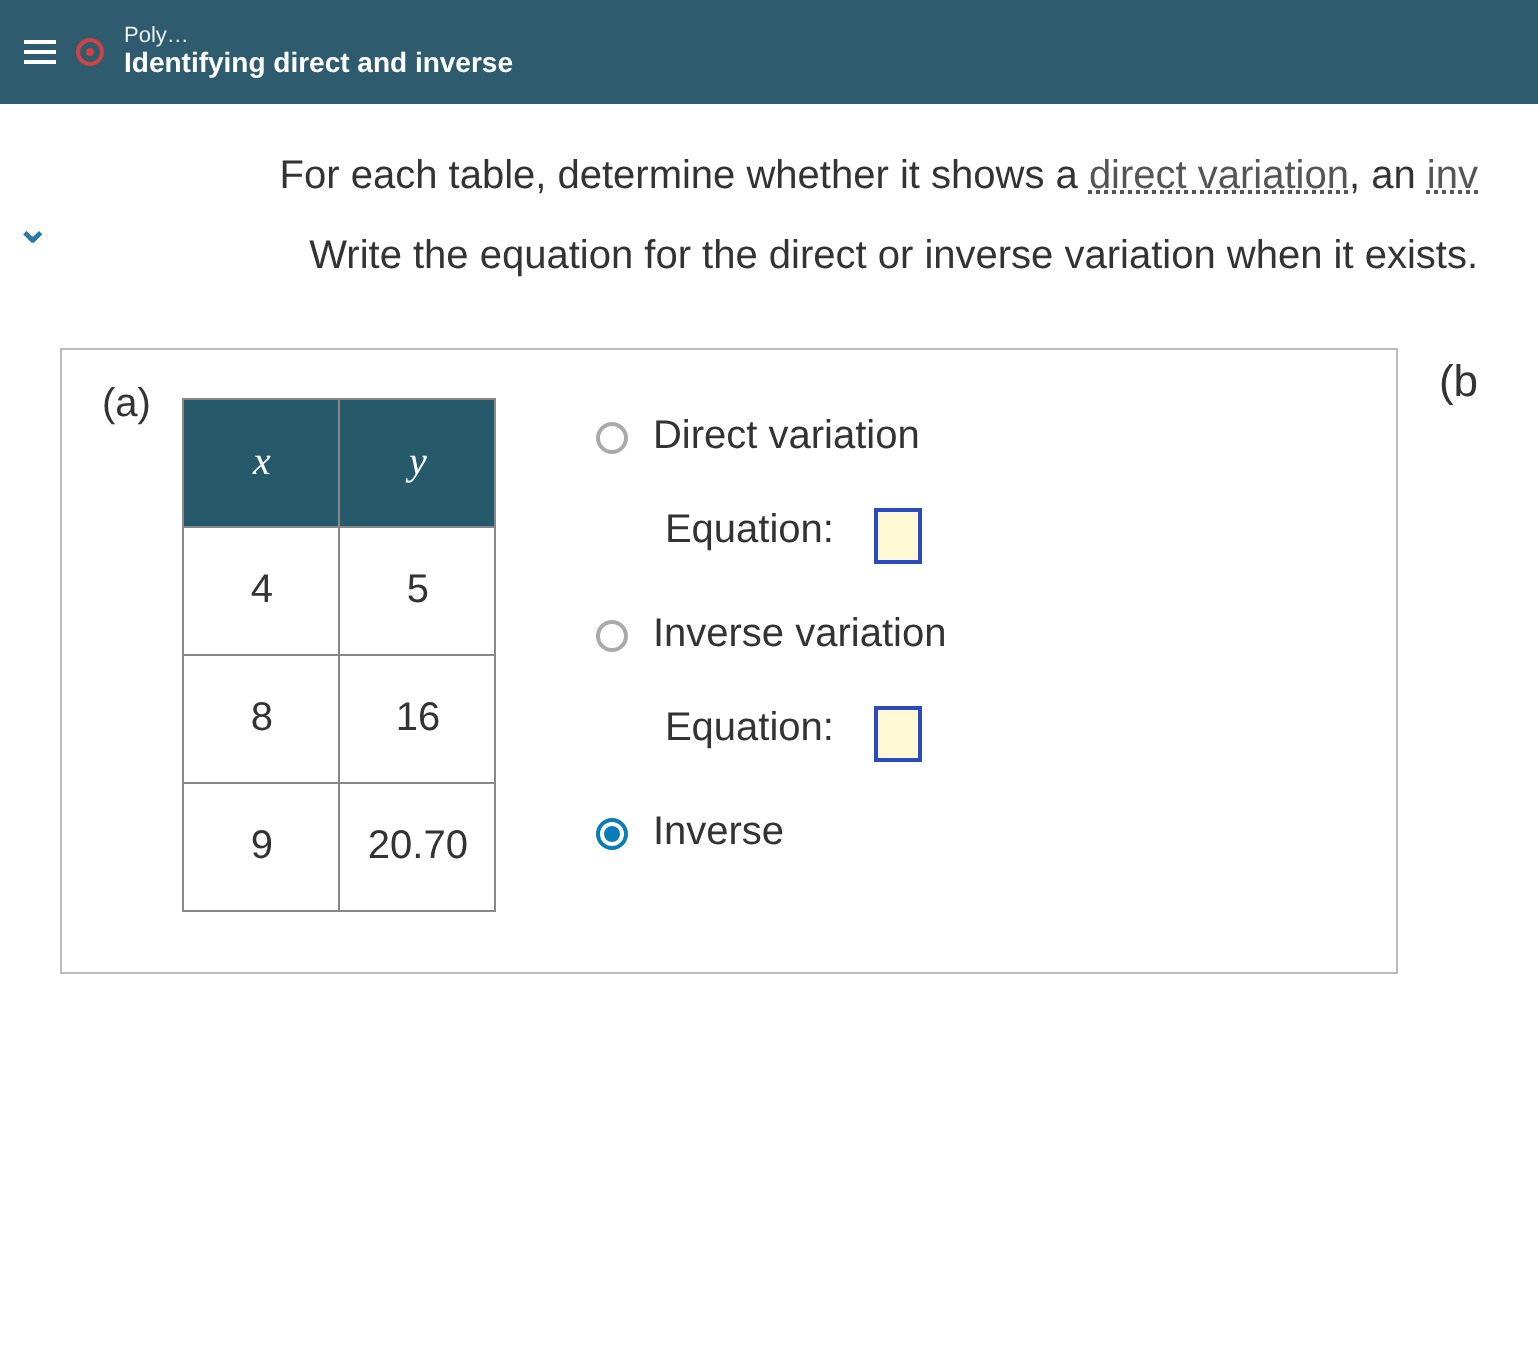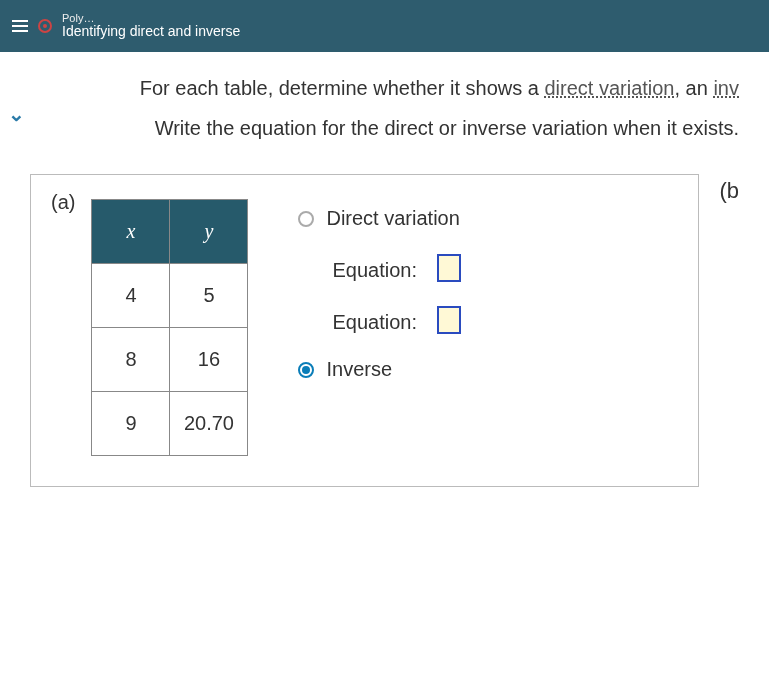--- a/index.html
+++ b/index.html
@@ -47,21 +47,21 @@
       border-radius: 50%;
       top: 3px;
       left: 3px;
     }
     .header-titles {
       display: flex;
       flex-direction: column;
       line-height: 1.1;
     }
     .header-sub { font-size: 11px; color: #eee; }
-    .header-main { font-size: 14px; font-weight: normal; }
+    .header-main { font-size: 14px; font-weight: bold; }
     .content {
       background: #fff;
       padding: 20px 30px;
       height: calc(100% - 40px);
       position: relative;
     }
     .chevron {
       position: absolute;
       left: 8px;
       top: 50px;
@@ -154,21 +154,21 @@
       width: 8px;
       height: 8px;
       background: #0a7db8;
       border-radius: 50%;
       top: 2px;
       left: 2px;
     }
     .eq-row {
       margin-left: 34px;
       display: flex;
-      align-items: flex-end;
+      align-items: flex-start;
       gap: 20px;
     }
     .eq-box {
       width: 24px;
       height: 28px;
       border: 2px solid #2a4bbf;
       background: #fff9d6;
       cursor: text;
     }
     .side-label {
@@ -232,20 +232,24 @@
 
       <div class="choices">
         <div class="choice-row">
           <span class="radio"></span>
           <span>Direct variation</span>
         </div>
         <div class="eq-row">
           <span>Equation:</span>
           <span class="eq-box"></span>
         </div>
+        <div class="choice-row">
+          <span class="radio"></span>
+          <span>Inverse variation</span>
+        </div>
         <div class="eq-row">
           <span>Equation:</span>
           <span class="eq-box"></span>
         </div>
         <div class="choice-row">
           <span class="radio selected"></span>
           <span>Inverse</span>
         </div>
       </div>
     </div>

